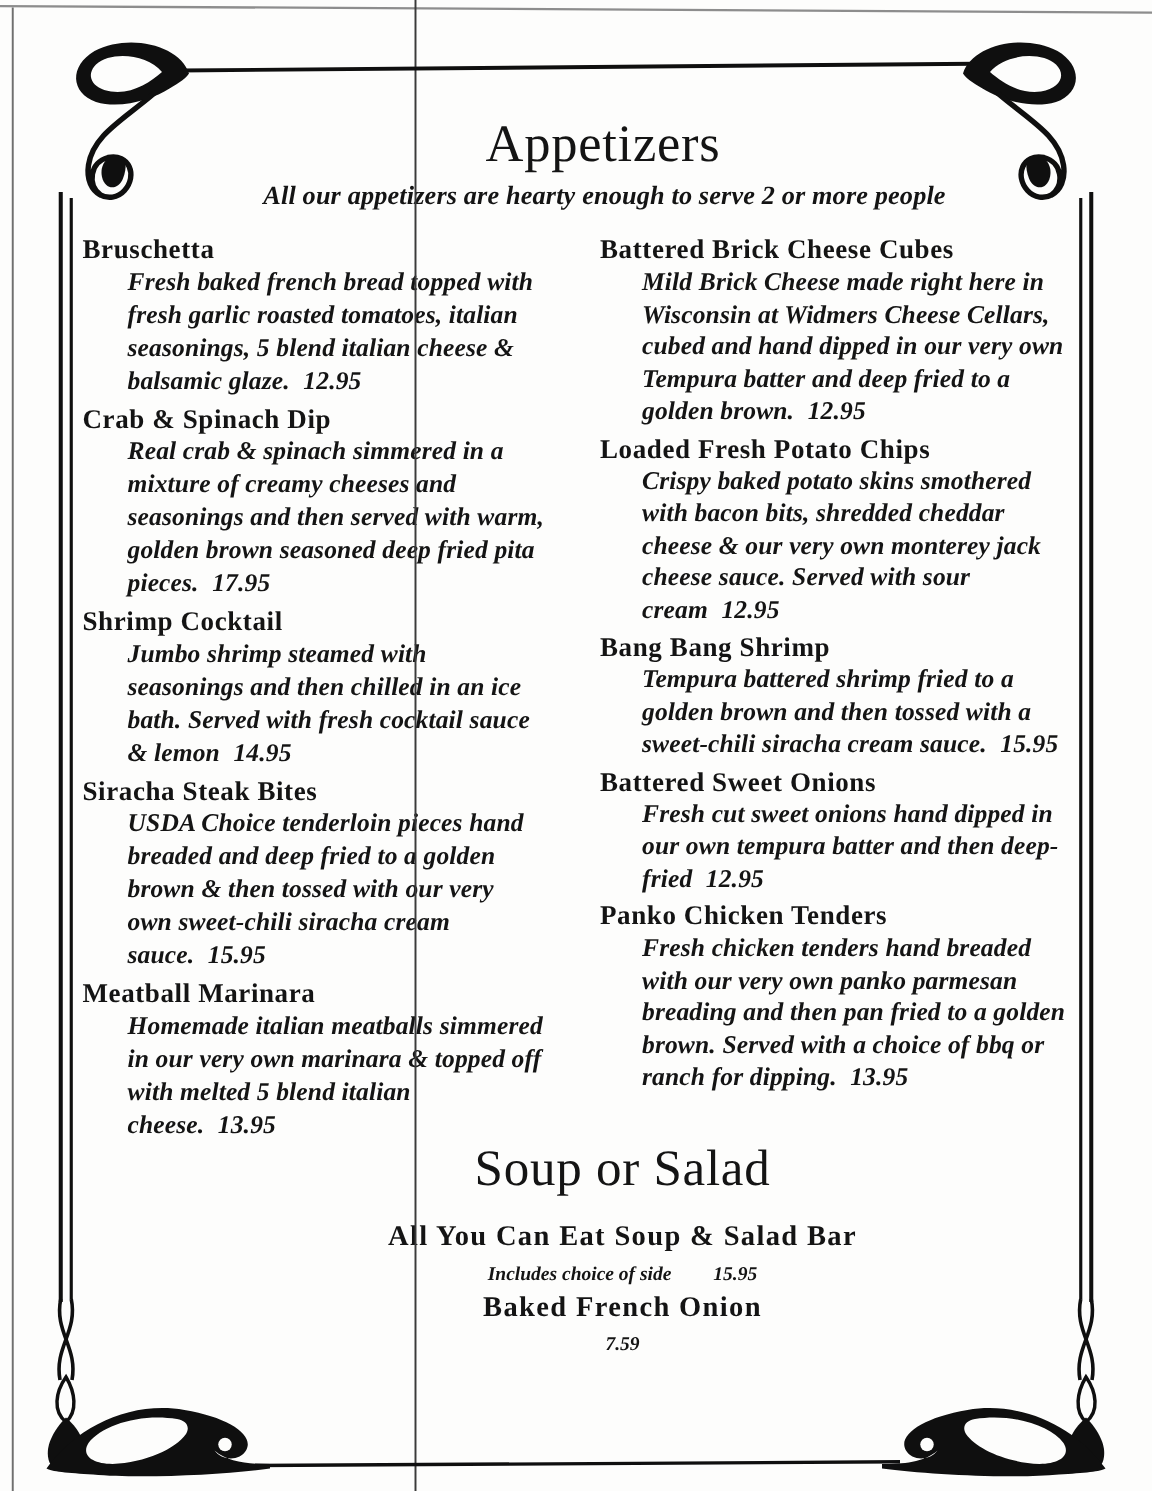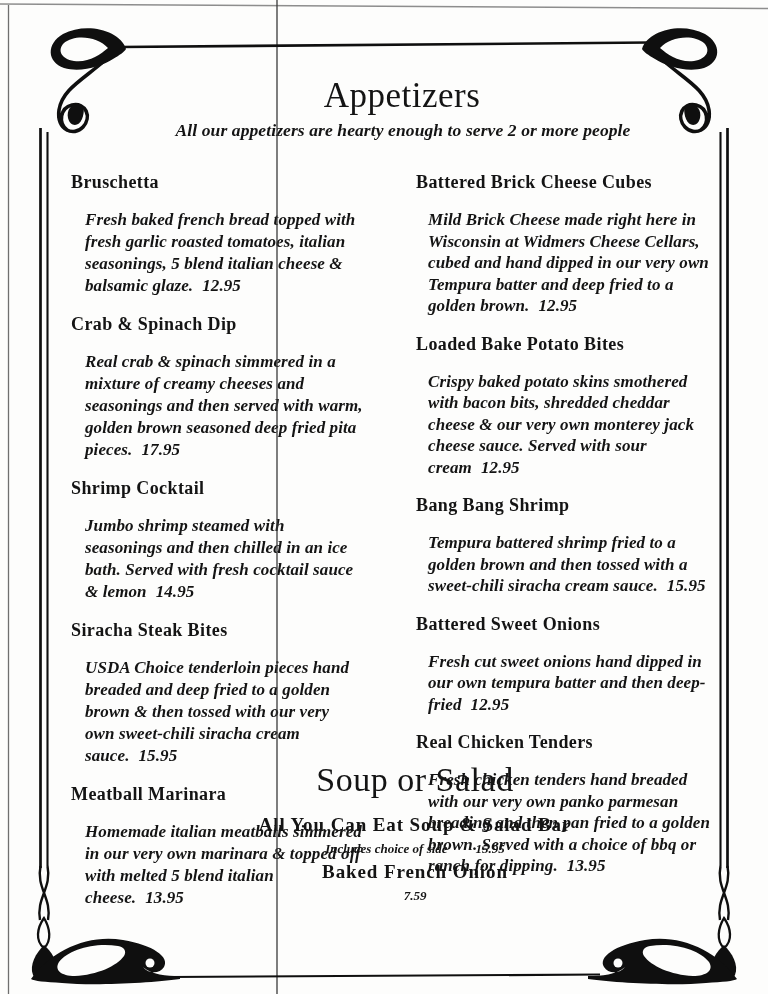--- a/index.html
+++ b/index.html
@@ -18,21 +18,21 @@
   .tagline{
     position:absolute;top:120px;left:0;width:768px;text-align:center;
     font-size:17.5px;font-weight:bold;font-style:italic;letter-spacing:.1px;padding-left:19px;
   }
 
   .columns{position:absolute;top:155px;left:55px;width:662px;display:flex;}
   .col{width:316px;}
   .col.left{margin-right:29px;}
   .item{margin:0 0 3px 0;}
   .item-name{
-    margin:16px;font-size:18px;font-weight:bold;line-height:22px;letter-spacing:.4px;
+    margin:0;font-size:18px;font-weight:bold;line-height:22px;letter-spacing:.4px;
   }
   .item-desc{
     margin:0 0 0 30px;width:278px;
     font-size:17px;font-weight:bold;font-style:italic;line-height:22px;letter-spacing:.1px;
   }
   .col.right .item-desc{margin-left:28px;width:285px;line-height:21.5px;}
   .price{margin-left:9px;}
 
   .soup{position:absolute;top:760px;left:0;width:768px;text-align:center;z-index:1;padding-left:31px;}
   .soup-title{font-size:34px;letter-spacing:.5px;line-height:40px;margin-bottom:13px;}
@@ -108,33 +108,33 @@
           <div class="item-desc"><span>Homemade italian meatballs simmered in our very own marinara &amp; topped off with melted 5 blend italian cheese.</span><span class="price">13.95</span></div>
         </div>
       </div>
 
       <div class="col right">
         <div class="item">
           <div class="item-name">Battered Brick Cheese Cubes</div>
           <div class="item-desc"><span>Mild Brick Cheese made right here in Wisconsin at Widmers Cheese Cellars, cubed and hand dipped in our very own Tempura batter and deep fried to a golden brown.</span><span class="price">12.95</span></div>
         </div>
         <div class="item">
-          <div class="item-name">Loaded Bake Potato Bites</div>
+          <div class="item-name">Loaded Fresh Potato Chips</div>
           <div class="item-desc"><span>Crispy baked potato skins smothered with bacon bits, shredded cheddar cheese &amp; our very own monterey jack cheese sauce. Served with sour cream</span><span class="price">12.95</span></div>
         </div>
         <div class="item">
           <div class="item-name">Bang Bang Shrimp</div>
           <div class="item-desc"><span>Tempura battered shrimp fried to a golden brown and then tossed with a sweet-chili siracha cream sauce.</span><span class="price">15.95</span></div>
         </div>
         <div class="item">
           <div class="item-name">Battered Sweet Onions</div>
           <div class="item-desc"><span>Fresh cut sweet onions hand dipped in our own tempura batter and then deep-fried</span><span class="price">12.95</span></div>
         </div>
         <div class="item">
-          <div class="item-name">Real Chicken Tenders</div>
+          <div class="item-name">Panko Chicken Tenders</div>
           <div class="item-desc"><span>Fresh chicken tenders hand breaded with our very own panko parmesan breading and then pan fried to a golden brown. Served with a choice of bbq or ranch for dipping.</span><span class="price">13.95</span></div>
         </div>
       </div>
 
     </div>
 
     <div class="soup">
       <div class="soup-title">Soup or Salad</div>
       <div class="soup-name">All You Can Eat Soup &amp; Salad Bar</div>
       <div class="soup-line"><span>Includes choice of side</span><span class="soup-price">15.95</span></div>

